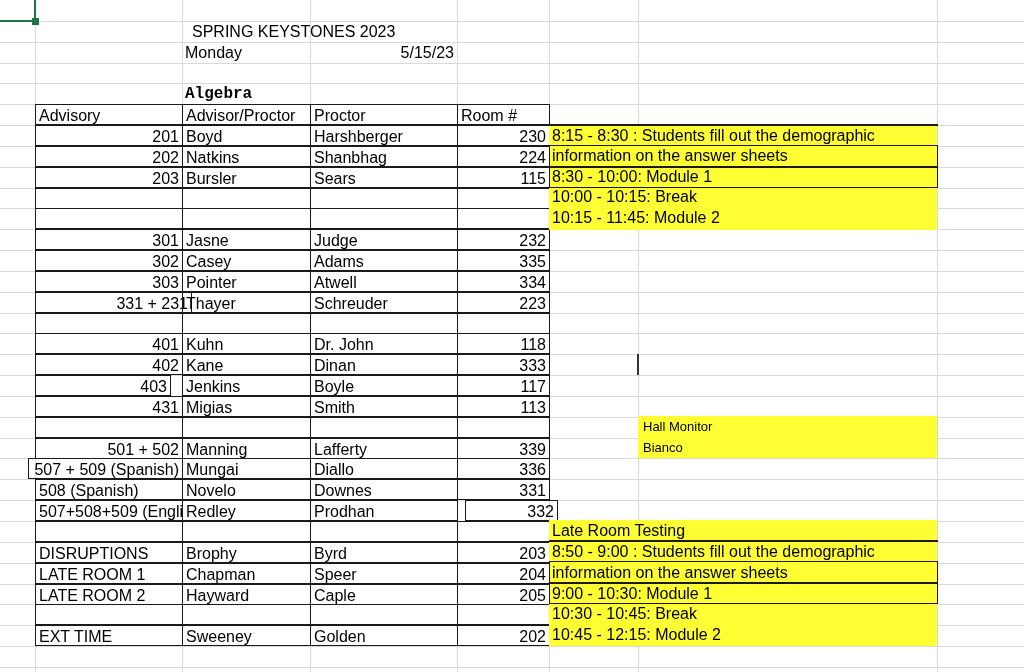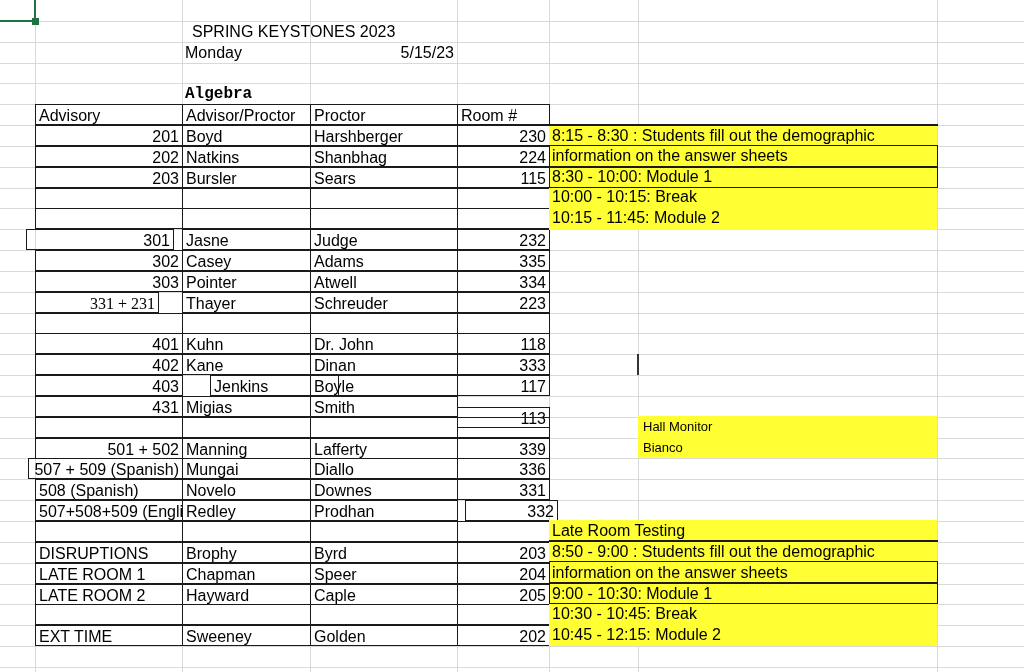--- a/index.html
+++ b/index.html
@@ -95,56 +95,56 @@
       <div class="cell b" style="left: 310px; top: 167px; width: 148px;">Sears</div>
       <div class="cell b right" style="left: 457px; top: 167px; width: 93px;">115</div>
       <div class="cell b right" style="left: 35px; top: 188px; width: 148px;"></div>
       <div class="cell b" style="left: 182px; top: 188px; width: 129px;"></div>
       <div class="cell b" style="left: 310px; top: 188px; width: 148px;"></div>
       <div class="cell b right" style="left: 457px; top: 188px; width: 93px;"></div>
       <div class="cell b right" style="left: 35px; top: 208px; width: 148px;"></div>
       <div class="cell b" style="left: 182px; top: 208px; width: 129px;"></div>
       <div class="cell b" style="left: 310px; top: 208px; width: 148px;"></div>
       <div class="cell b right" style="left: 457px; top: 208px; width: 93px;"></div>
-      <div class="cell b right" style="left: 26px; top: 229px; width: 148px;">301</div>
+      <div class="cell b right" style="left: 35px; top: 229px; width: 148px;">301</div>
       <div class="cell b" style="left: 182px; top: 229px; width: 129px;">Jasne</div>
       <div class="cell b" style="left: 310px; top: 229px; width: 148px;">Judge</div>
       <div class="cell b right" style="left: 457px; top: 229px; width: 93px;">232</div>
       <div class="cell b right" style="left: 35px; top: 250px; width: 148px;">302</div>
       <div class="cell b" style="left: 182px; top: 250px; width: 129px;">Casey</div>
       <div class="cell b" style="left: 310px; top: 250px; width: 148px;">Adams</div>
       <div class="cell b right" style="left: 457px; top: 250px; width: 93px;">335</div>
       <div class="cell b right" style="left: 35px; top: 271px; width: 148px;">303</div>
       <div class="cell b" style="left: 182px; top: 271px; width: 129px;">Pointer</div>
       <div class="cell b" style="left: 310px; top: 271px; width: 148px;">Atwell</div>
       <div class="cell b right" style="left: 457px; top: 271px; width: 93px;">334</div>
-      <div class="cell b right" style="left: 35px; top: 292px; width: 124px; font-family: Liberation Serif, serif;">331 + 231</div>
+      <div class="cell b right" style="left: 35px; top: 292px; width: 157px;">331 + 231</div>
       <div class="cell b" style="left: 182px; top: 292px; width: 129px;">Thayer</div>
       <div class="cell b" style="left: 310px; top: 292px; width: 148px;">Schreuder</div>
       <div class="cell b right" style="left: 457px; top: 292px; width: 93px;">223</div>
       <div class="cell b right" style="left: 35px; top: 313px; width: 148px;"></div>
       <div class="cell b" style="left: 182px; top: 313px; width: 129px;"></div>
       <div class="cell b" style="left: 310px; top: 313px; width: 148px;"></div>
       <div class="cell b right" style="left: 457px; top: 313px; width: 93px;"></div>
       <div class="cell b right" style="left: 35px; top: 333px; width: 148px;">401</div>
       <div class="cell b" style="left: 182px; top: 333px; width: 129px;">Kuhn</div>
       <div class="cell b" style="left: 310px; top: 333px; width: 148px;">Dr. John</div>
       <div class="cell b right" style="left: 457px; top: 333px; width: 93px;">118</div>
       <div class="cell b right" style="left: 35px; top: 354px; width: 148px;">402</div>
       <div class="cell b" style="left: 182px; top: 354px; width: 129px;">Kane</div>
       <div class="cell b" style="left: 310px; top: 354px; width: 148px;">Dinan</div>
       <div class="cell b right" style="left: 457px; top: 354px; width: 93px;">333</div>
-      <div class="cell b right" style="left: 35px; top: 375px; width: 148px;">403</div>
-      <div class="cell b" style="left: 182px; top: 375px; width: 129px; margin-left: 28px;">Jenkins</div>
+      <div class="cell b right" style="left: 35px; top: 375px; width: 136px;">403</div>
+      <div class="cell b" style="left: 182px; top: 375px; width: 129px;">Jenkins</div>
       <div class="cell b" style="left: 310px; top: 375px; width: 148px;">Boyle</div>
       <div class="cell b right" style="left: 457px; top: 375px; width: 93px;">117</div>
       <div class="cell b right" style="left: 35px; top: 396px; width: 148px;">431</div>
       <div class="cell b" style="left: 182px; top: 396px; width: 129px;">Migias</div>
       <div class="cell b" style="left: 310px; top: 396px; width: 148px;">Smith</div>
-      <div class="cell b right" style="left: 457px; top: 396px; width: 93px; margin-top: 11px;">113</div>
+      <div class="cell b right" style="left: 457px; top: 396px; width: 93px;">113</div>
       <div class="cell b right" style="left: 35px; top: 417px; width: 148px;"></div>
       <div class="cell b" style="left: 182px; top: 417px; width: 129px;"></div>
       <div class="cell b" style="left: 310px; top: 417px; width: 148px;"></div>
       <div class="cell b right" style="left: 457px; top: 417px; width: 93px;"></div>
       <div class="cell b right" style="left: 35px; top: 438px; width: 148px;">501 + 502</div>
       <div class="cell b" style="left: 182px; top: 438px; width: 129px;">Manning</div>
       <div class="cell b" style="left: 310px; top: 438px; width: 148px;">Lafferty</div>
       <div class="cell b right" style="left: 457px; top: 438px; width: 93px;">339</div>
       <div class="cell b right" style="left: 28px; top: 458px; width: 155px;">507 + 509 (Spanish)</div>
       <div class="cell b" style="left: 182px; top: 458px; width: 129px;">Mungai</div>

